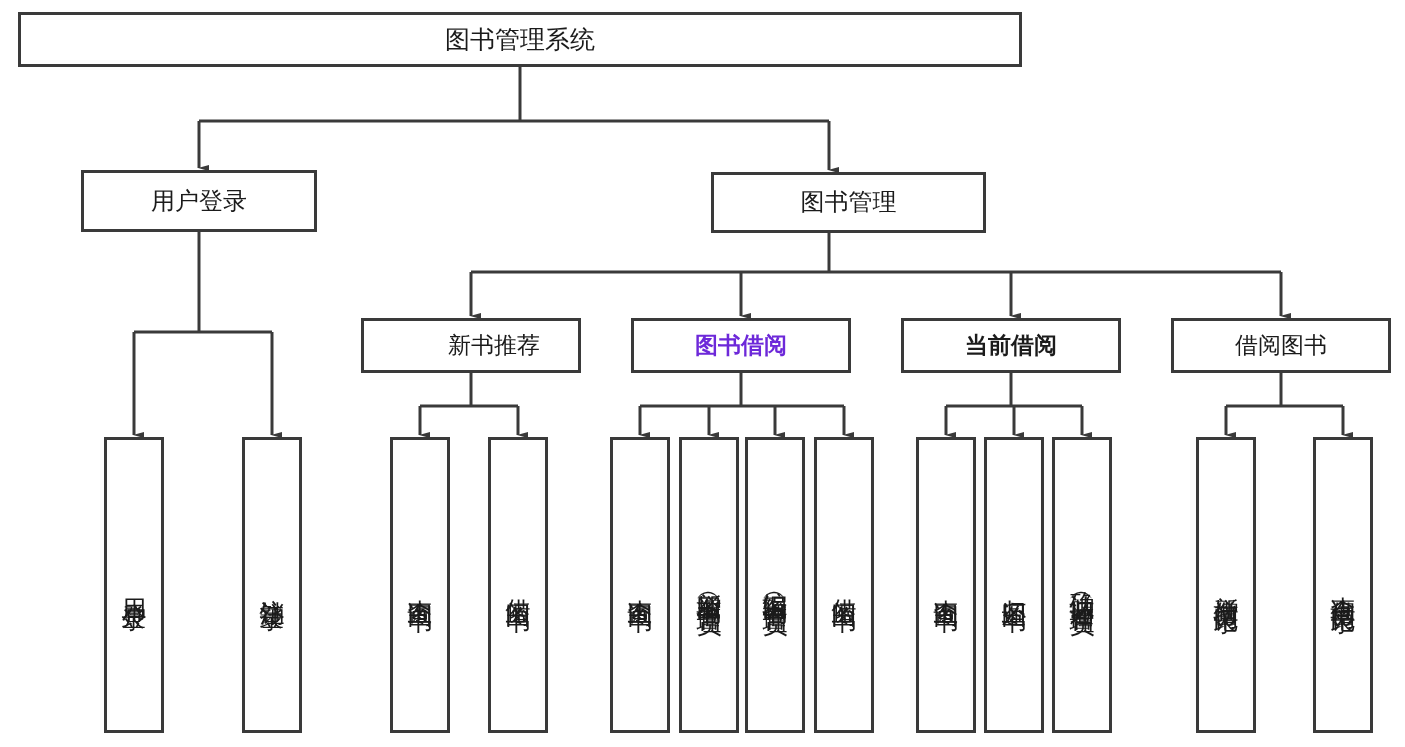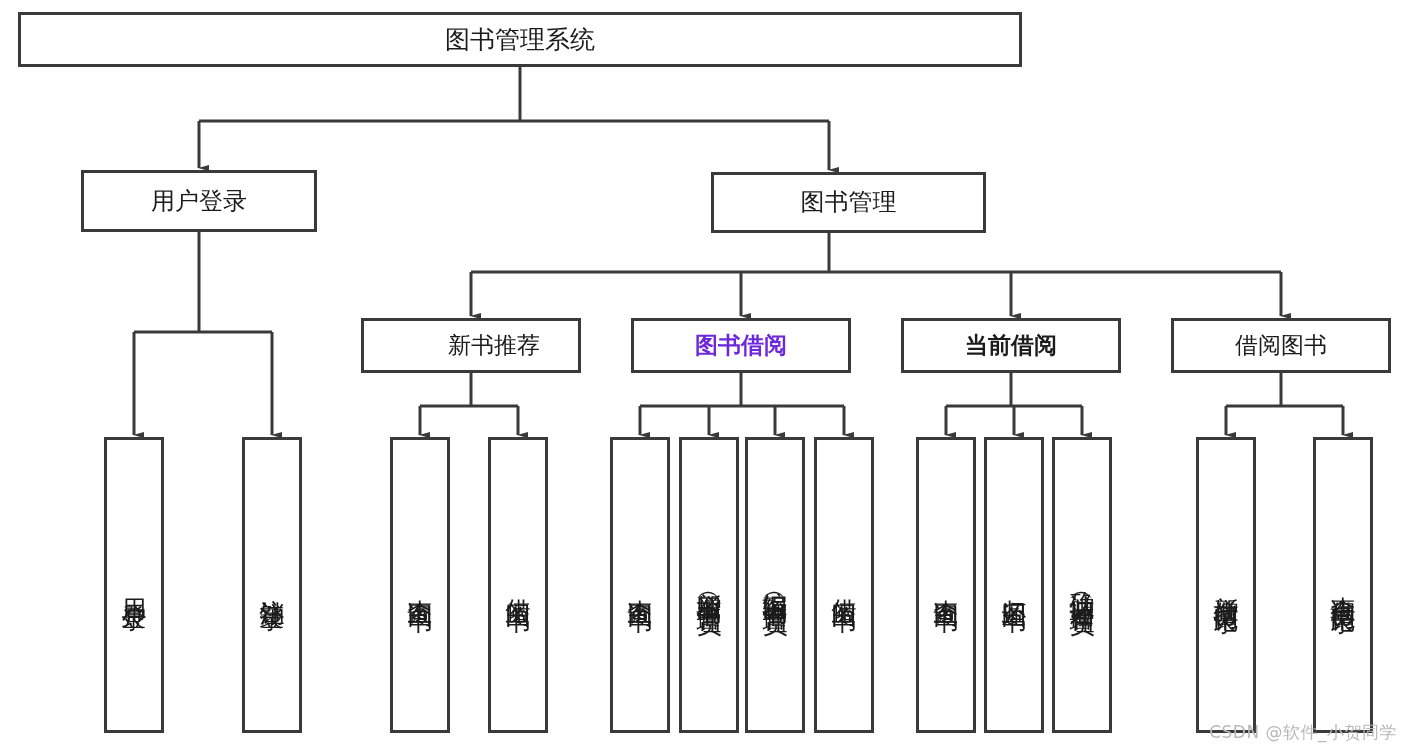--- a/index.html
+++ b/index.html
@@ -167,14 +167,13 @@
         <span class="node-label" style="color: rgb(27, 27, 27);">确认归还（管理员）</span>
       </div>
       <div class="node-box leaf" style="left: 1196px; top: 437px; width: 60px; height: 296px; border-color: rgb(58, 58, 58); background: rgb(255, 255, 255);">
         <span class="node-label" style="color: rgb(27, 27, 27);">新增借阅记录</span>
       </div>
       <div class="node-box leaf" style="left: 1313px; top: 437px; width: 60px; height: 296px; border-color: rgb(58, 58, 58); background: rgb(255, 255, 255);">
         <span class="node-label" style="color: rgb(27, 27, 27);">查询借阅记录</span>
       </div>
     </div>
 
-  <div class="watermark">CSDN @软件_小贺同学</div>
 </div>
 
 </body></html>

